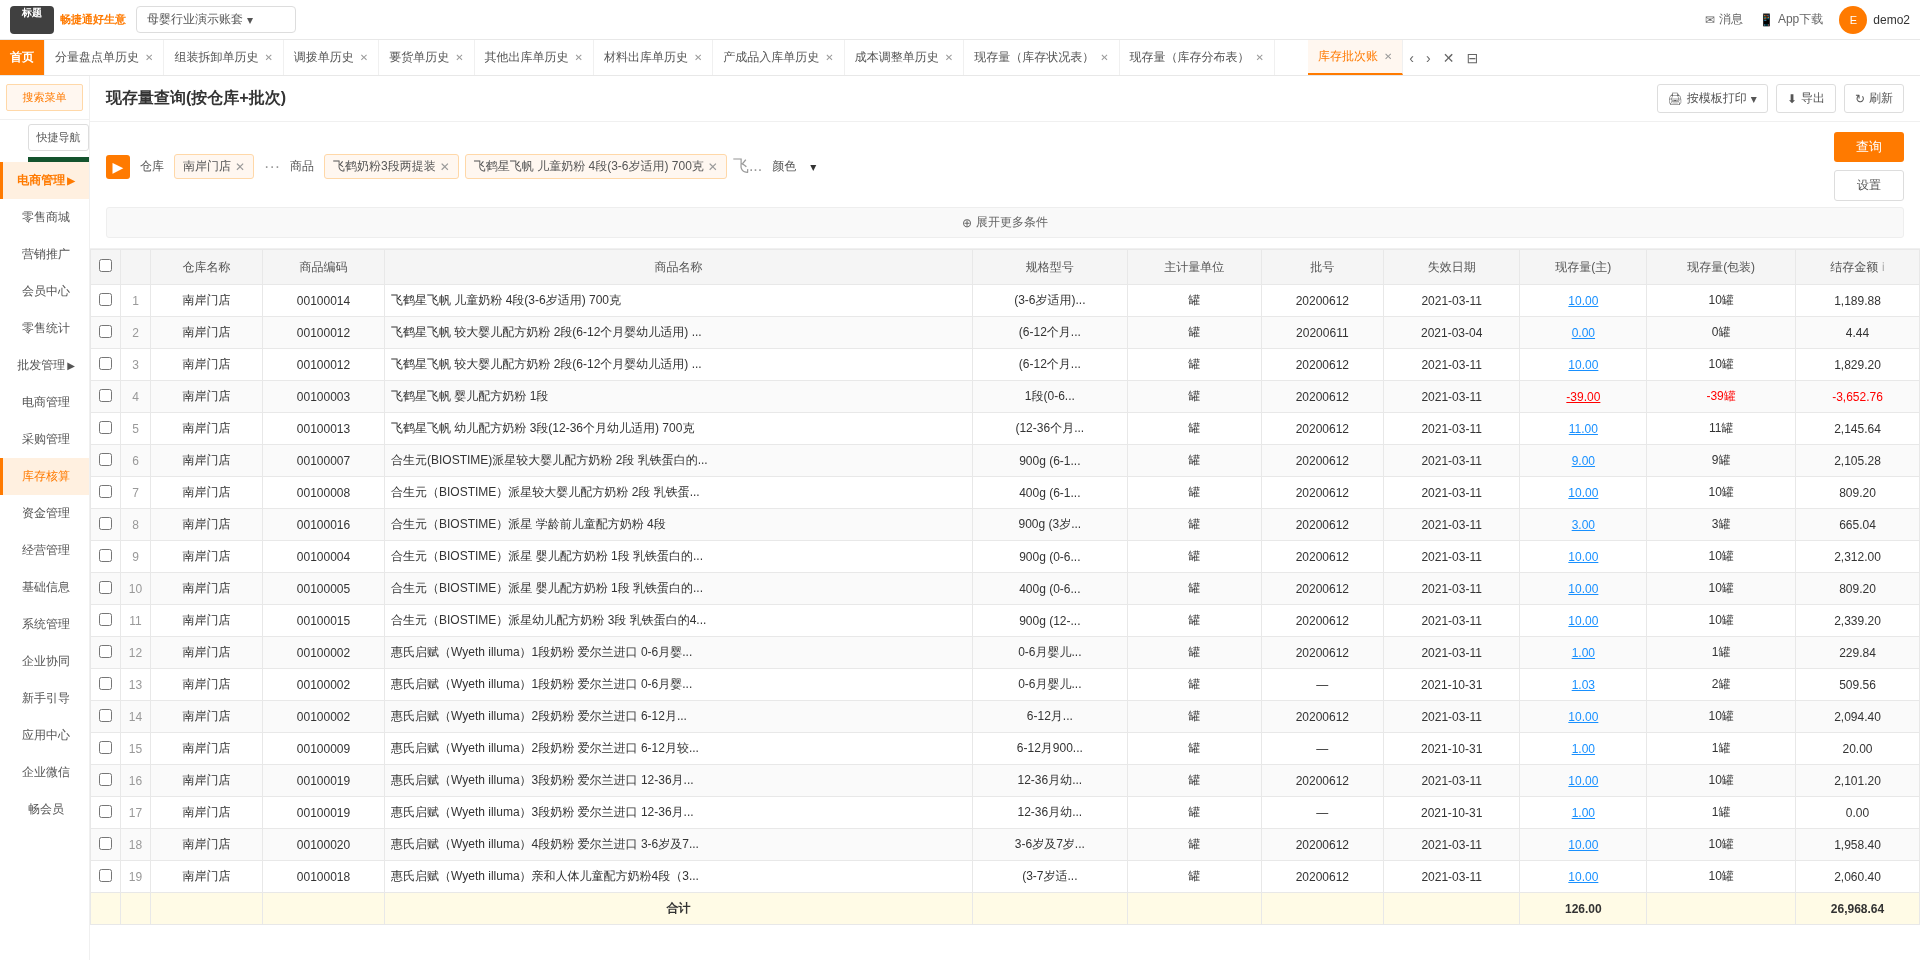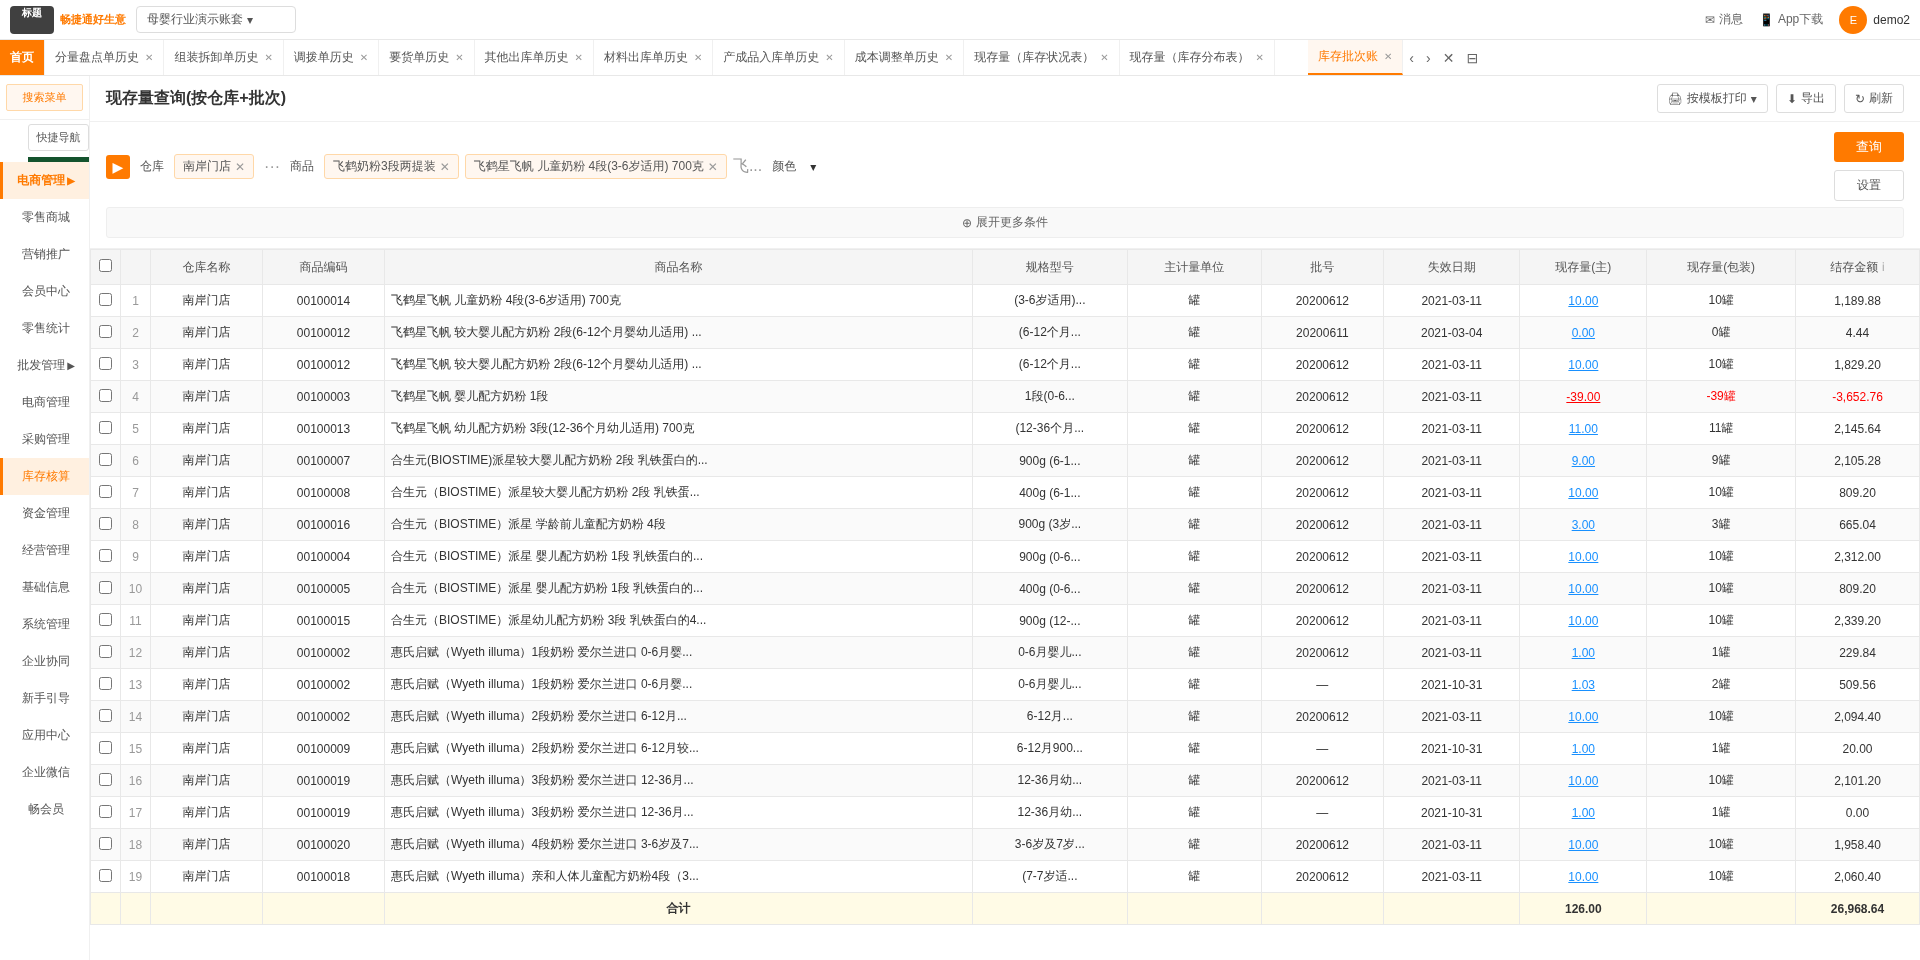--- a/index.html
+++ b/index.html
@@ -616,21 +616,21 @@
     <td class="">1,958.40</td>
   </tr>
             <tr>
     <td class="checkbox-cell">
       <input type="checkbox" style="">
     </td>
     <td class="seq-cell">19</td>
     <td>南岸门店</td>
     <td>00100018</td>
     <td class="td-left" style="max-width:320px;overflow:hidden;text-overflow:ellipsis;">惠氏启赋（Wyeth illuma）亲和人体儿童配方奶粉4段（3...</td>
-    <td>(7-7岁适...</td>
+    <td>(3-7岁适...</td>
     <td>罐</td>
     <td>20200612</td>
     <td>2021-03-11</td>
     <td class="td-link">10.00</td>
     <td class="">10罐</td>
     <td class="">2,060.40</td>
   </tr>
             <tr class="summary-row">
   <td></td>
   <td></td>

